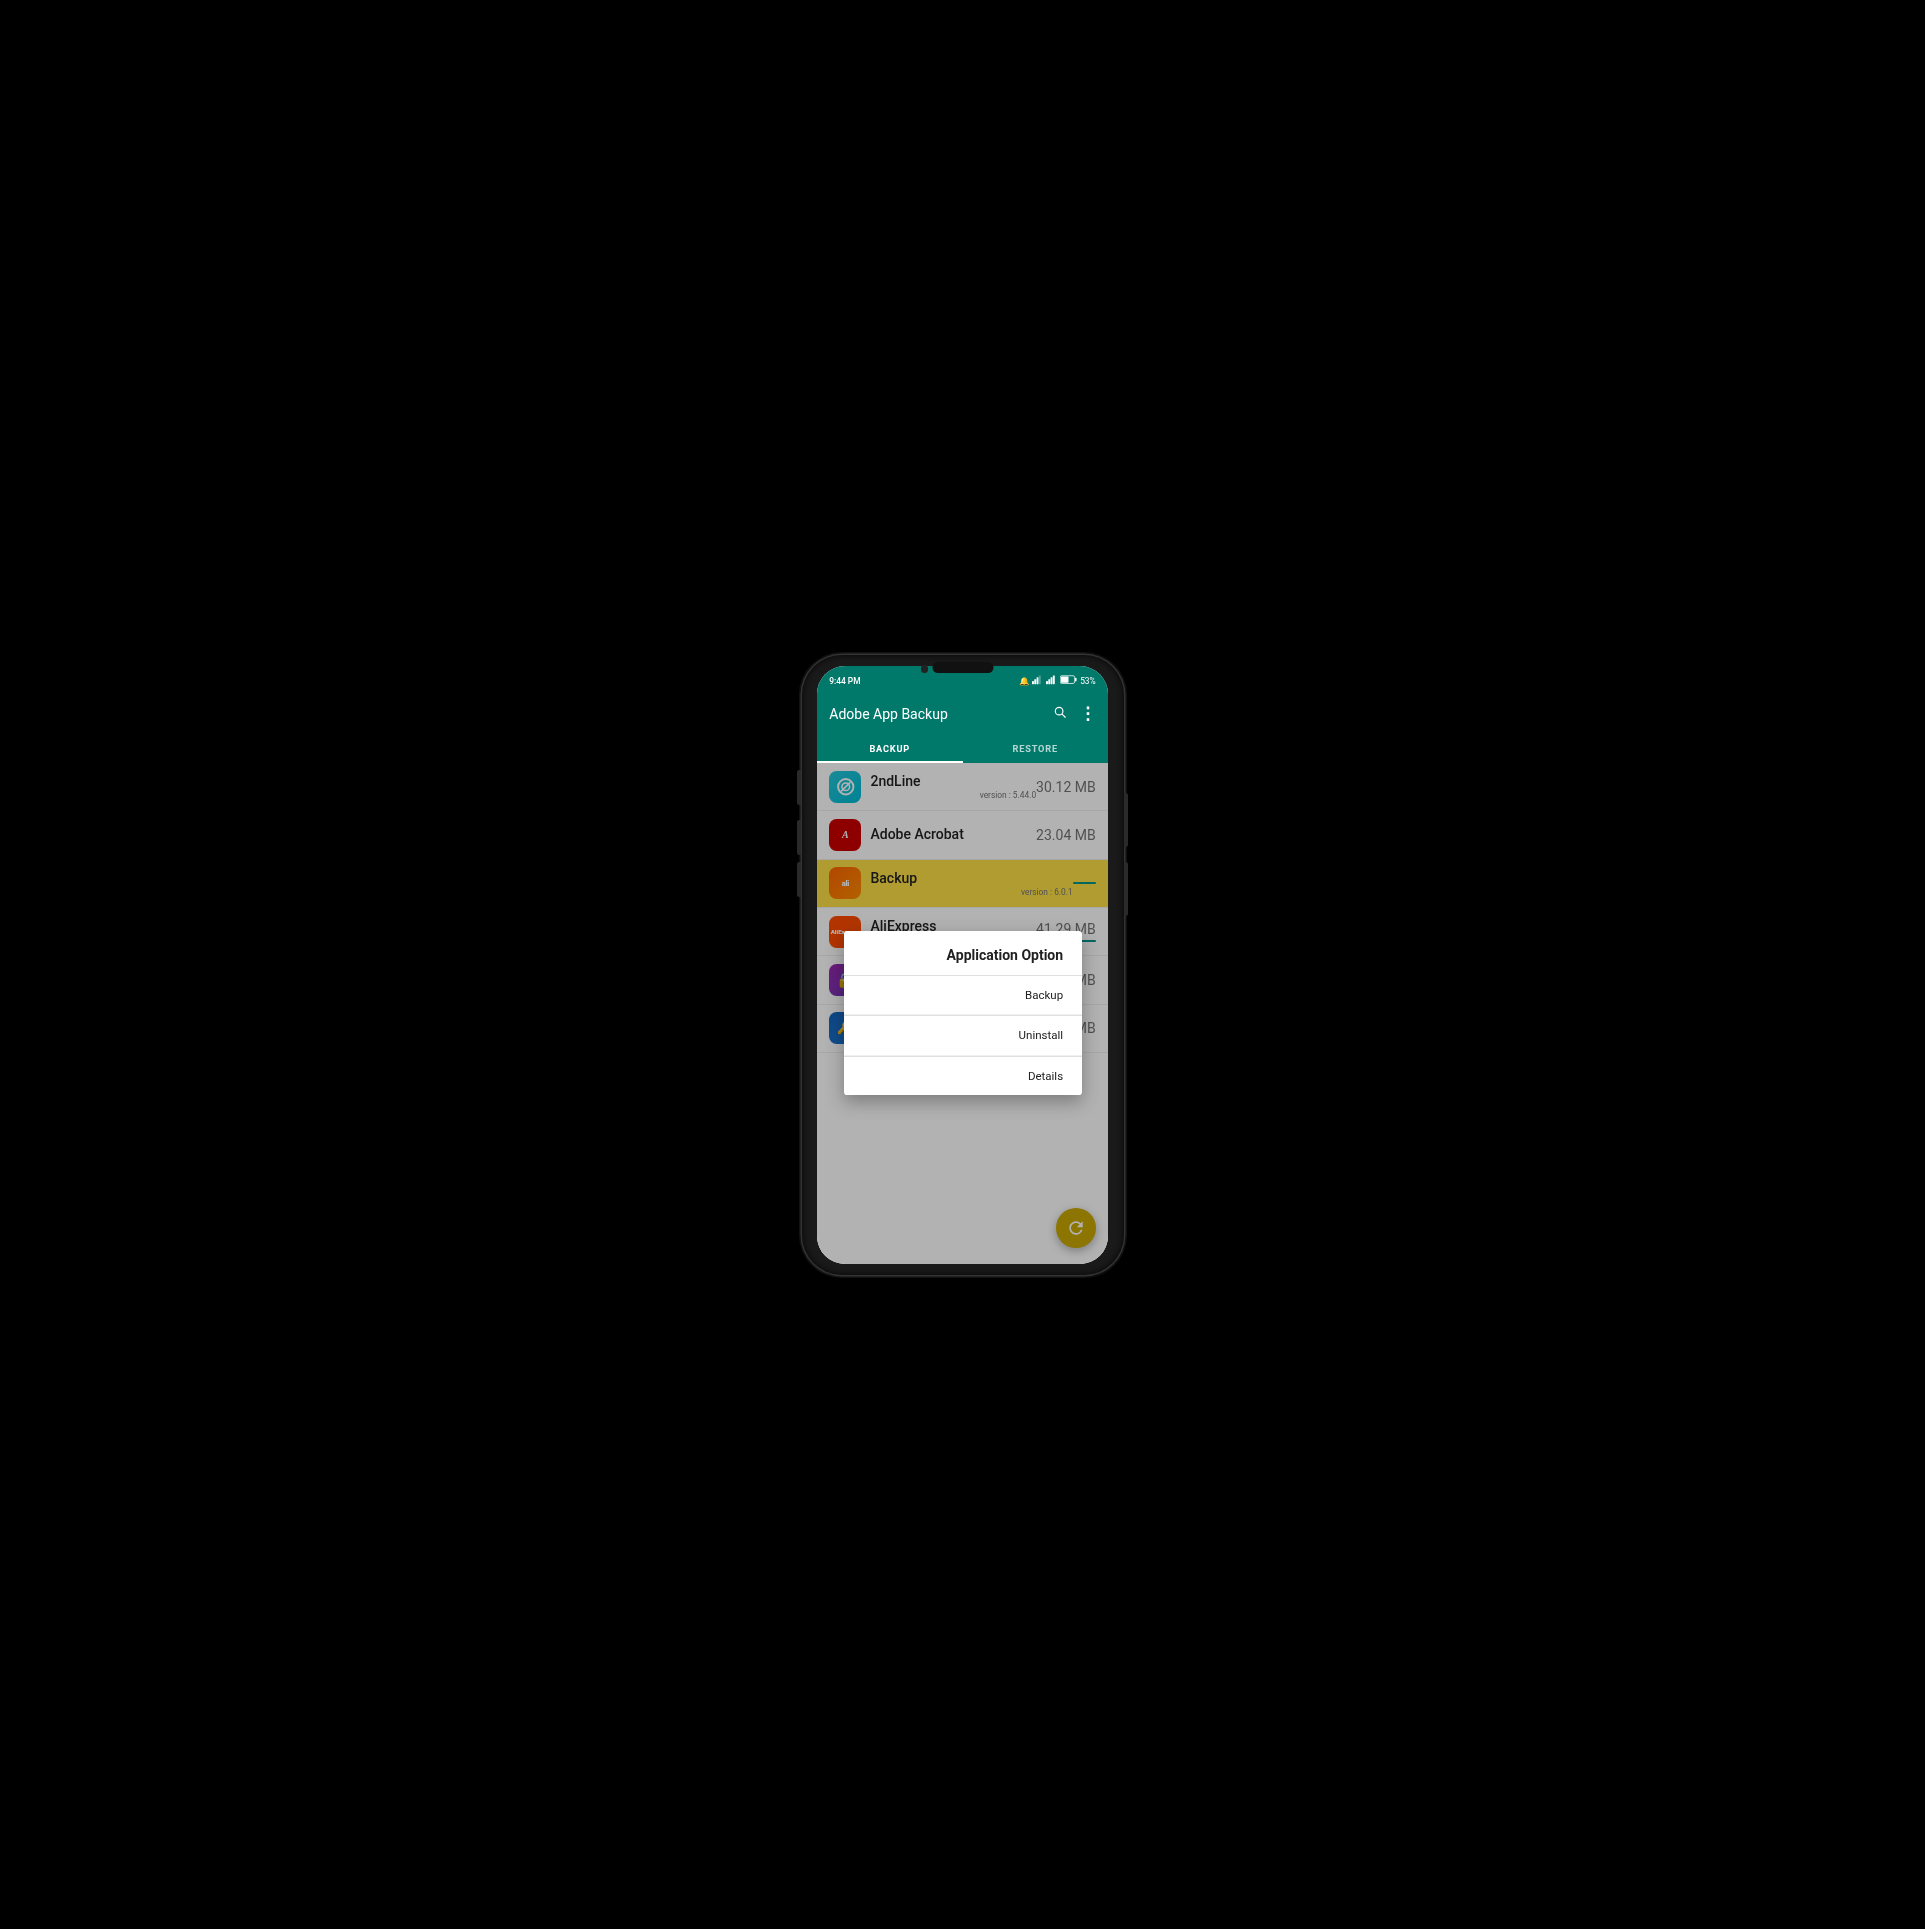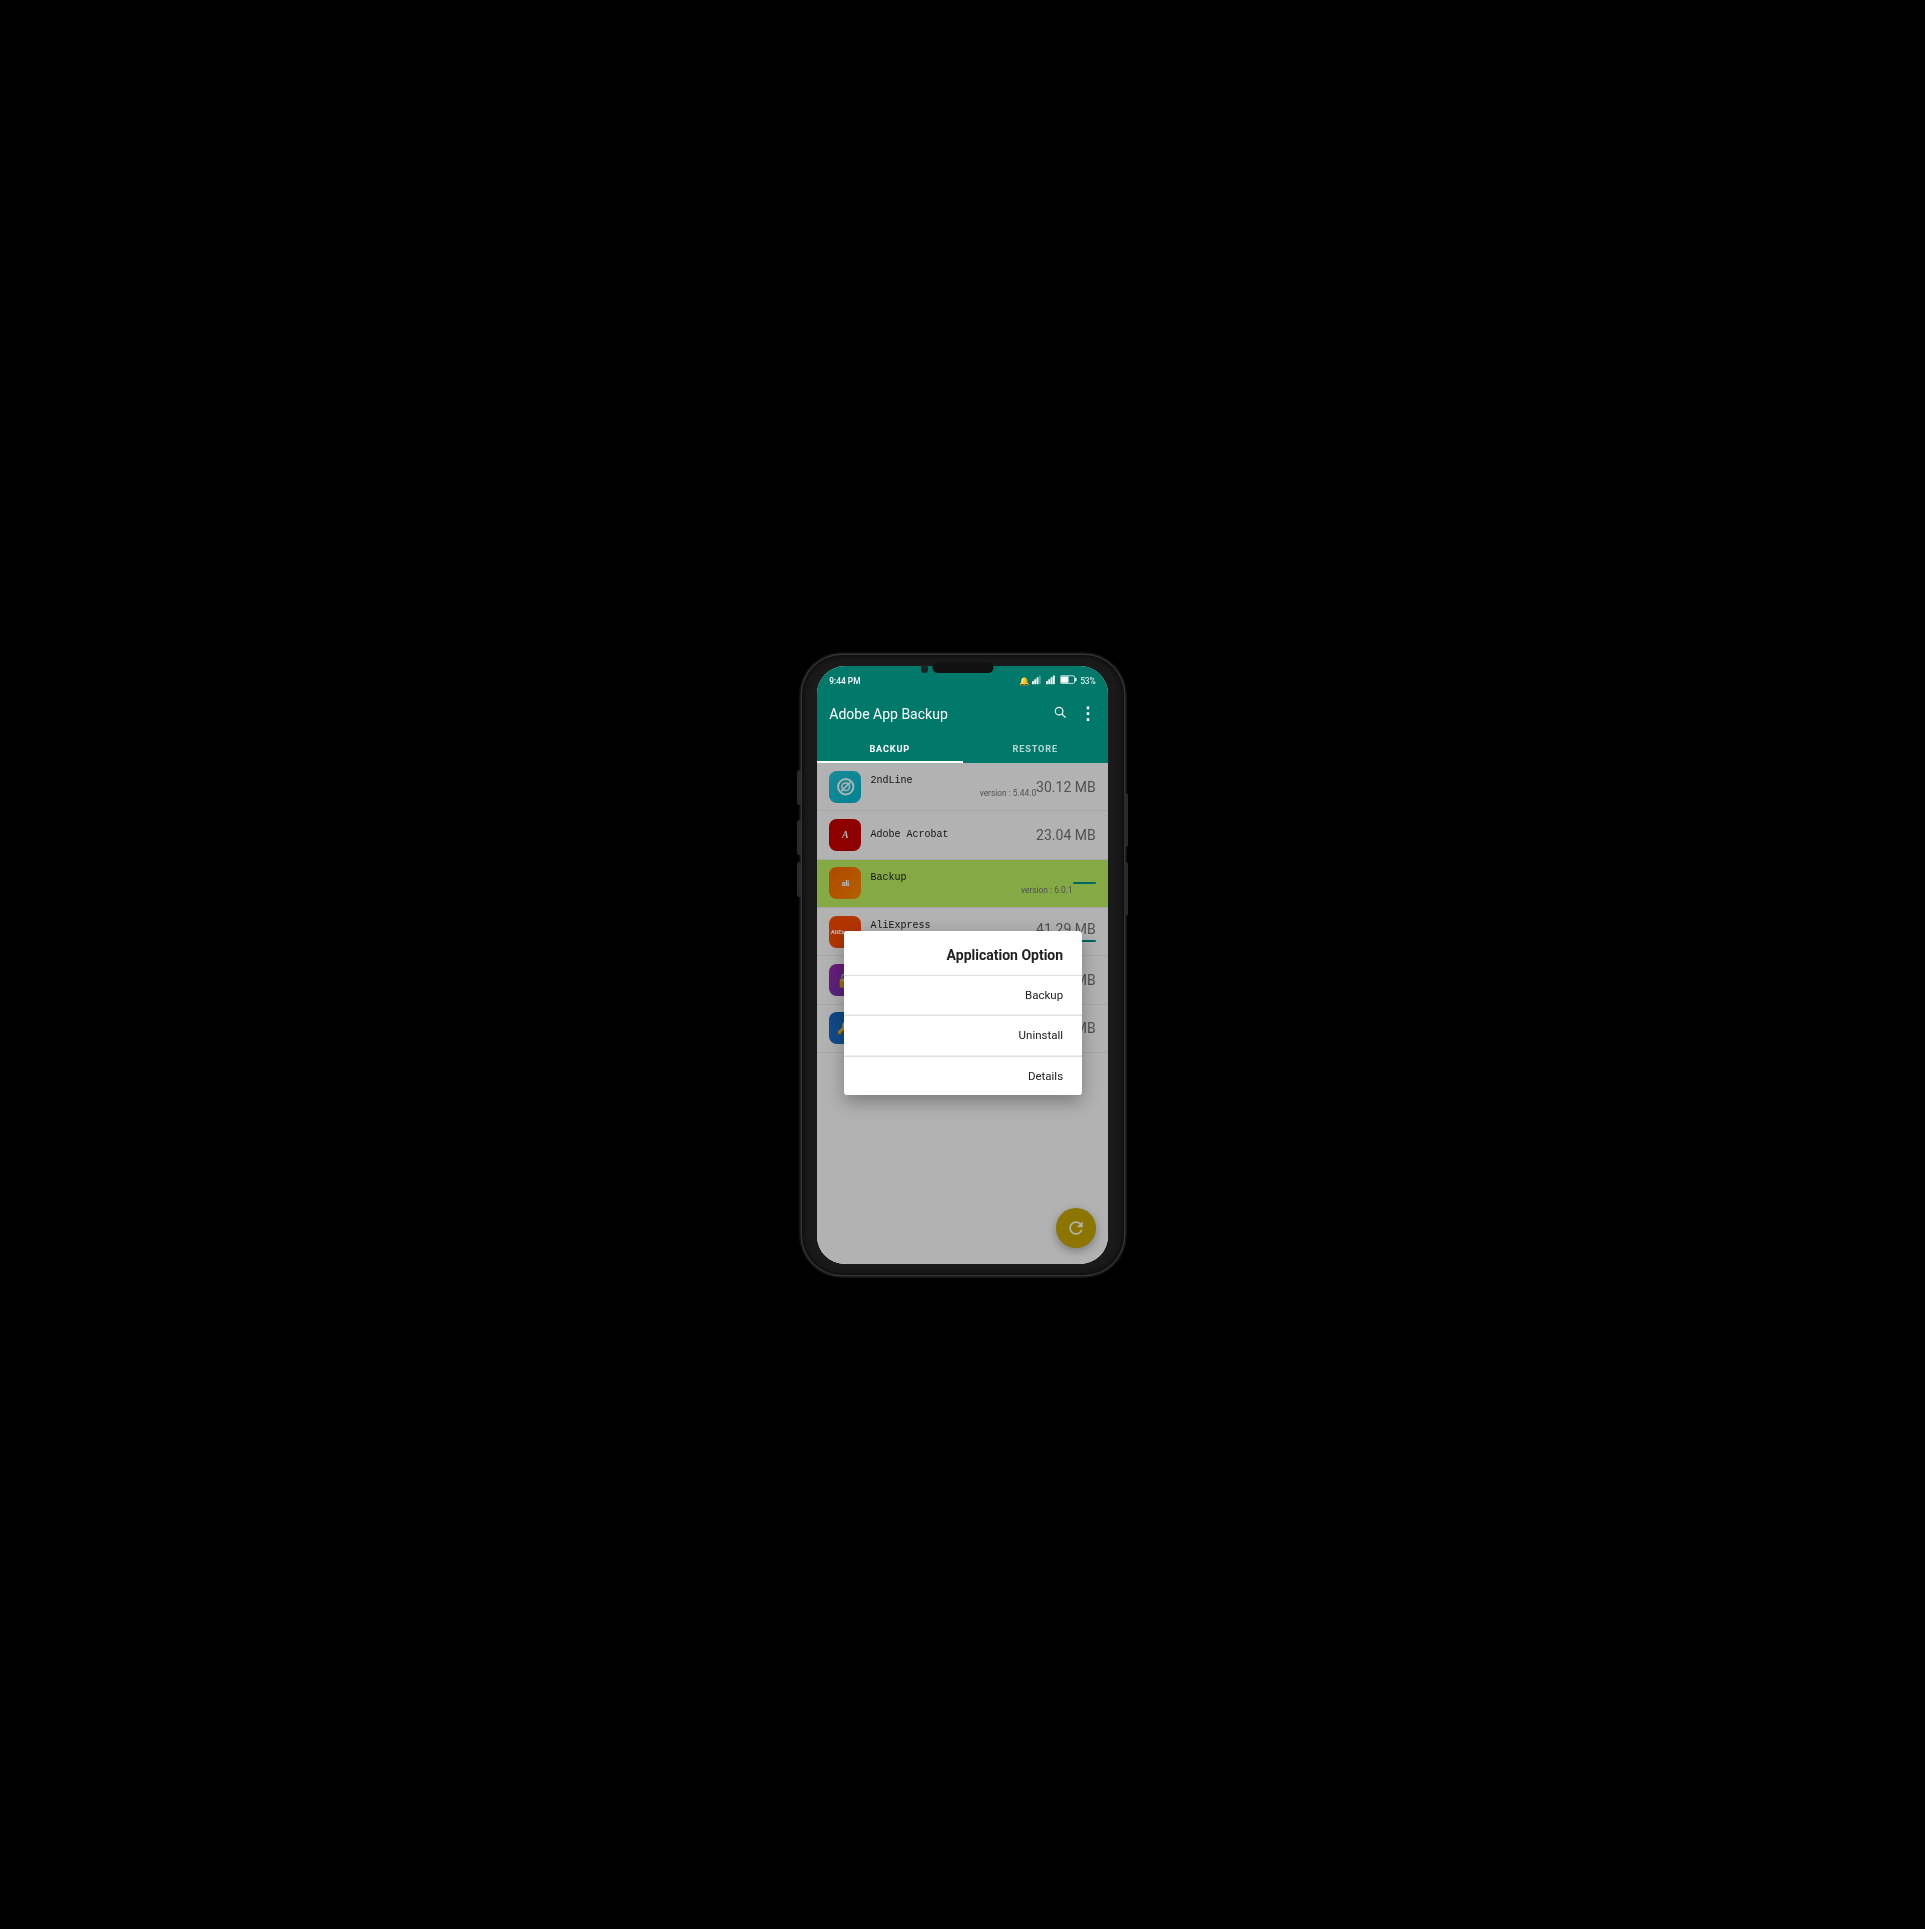--- a/index.html
+++ b/index.html
@@ -233,25 +233,24 @@
 
     .app-icon-auth {
       background: linear-gradient(135deg, #1565C0, #1976D2);
     }
 
     .app-info {
       flex: 1;
     }
 
     .app-name {
-      font-size: 10px;
+      font-size: 14px;
       font-weight: 500;
       color: #212121;
       margin-bottom: 1.5px;
-      font-family: Liberation Mono, monospace;
     }
 
     .app-version {
       font-size: 8.4px;
       color: #757575;
       text-align: right;
     }
 
     .app-size-area {
       text-align: right;
@@ -445,21 +444,21 @@
           <div class="dialog-title">Application Option</div>
           <div class="dialog-divider"></div>
           <div class="dialog-option">Backup</div>
           <div class="dialog-divider"></div>
           <div class="dialog-option">Uninstall</div>
           <div class="dialog-divider"></div>
           <div class="dialog-option">Details</div>
         </div>
       </div>
 
-      <div class="app-item" style="background:#bef264;">
+      <div class="app-item" style="background:#fde047;">
         <div class="app-icon app-icon-alibaba">
           <span style="color:#fff; font-size:7.7px; font-weight:900; letter-spacing:-0.4px;">ali</span>
         </div>
         <div class="app-info">
           <div class="app-name">Backup</div>
           <div class="app-version">version : 6.0.1</div>
         </div>
         <div class="app-size-area">
           <div class="app-bar-indicator"></div>
         </div>

